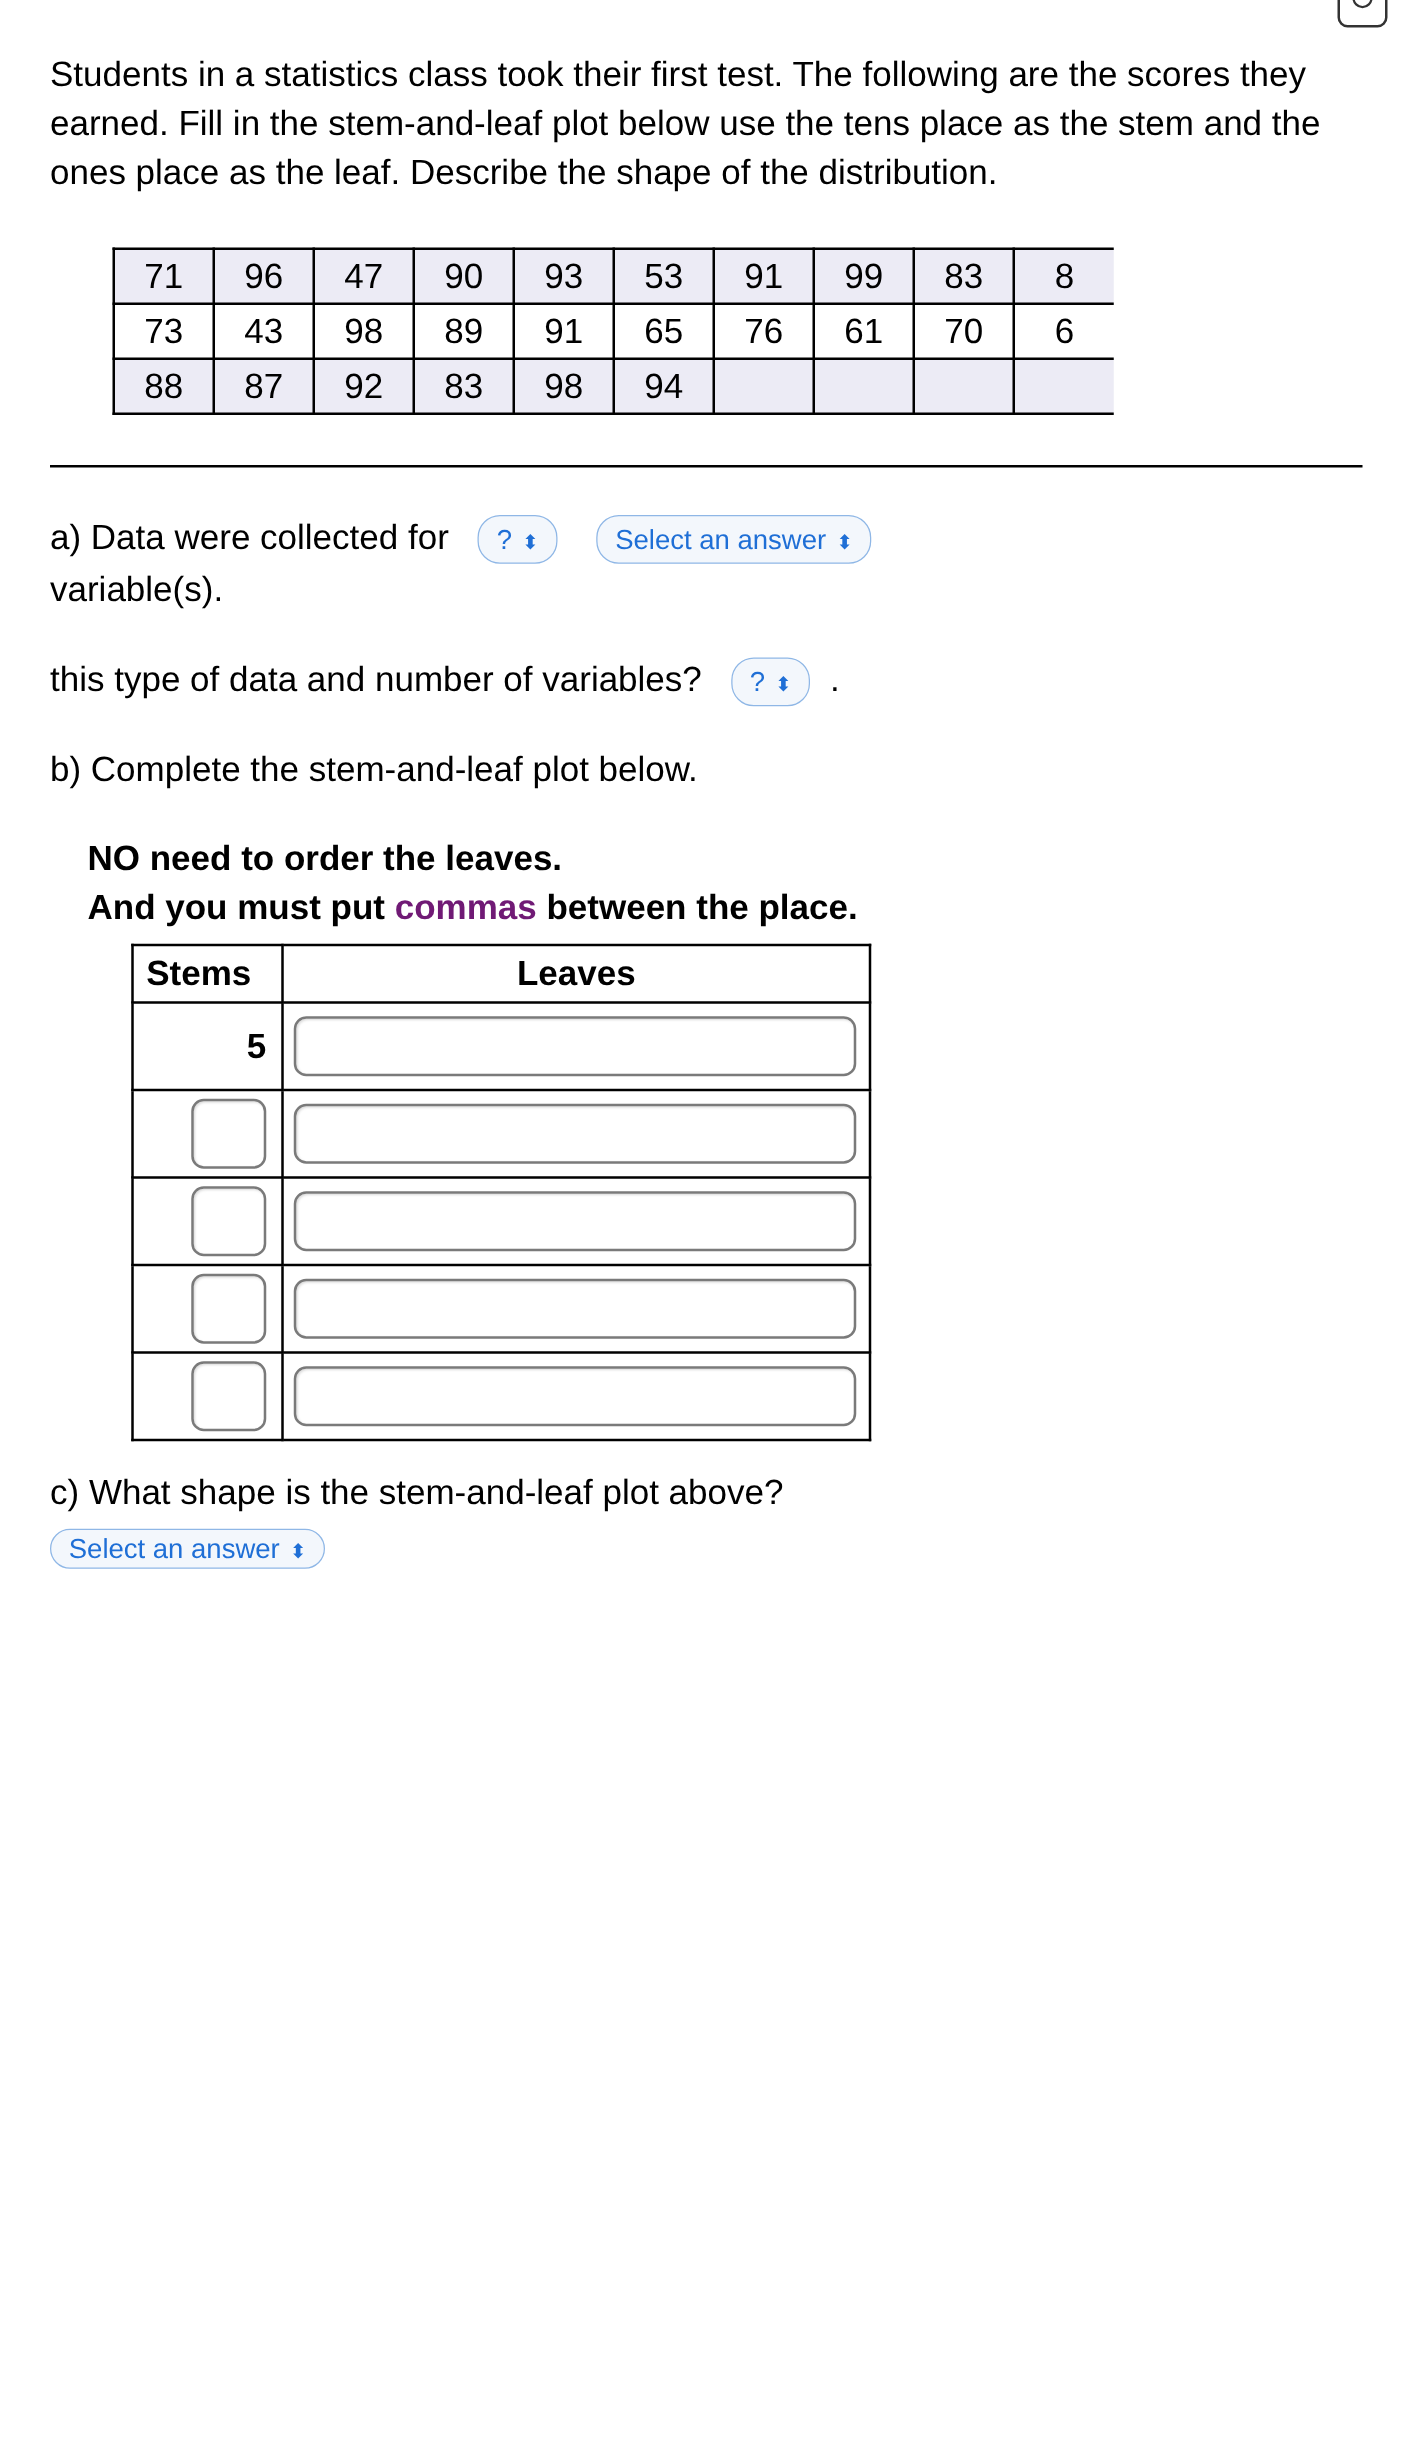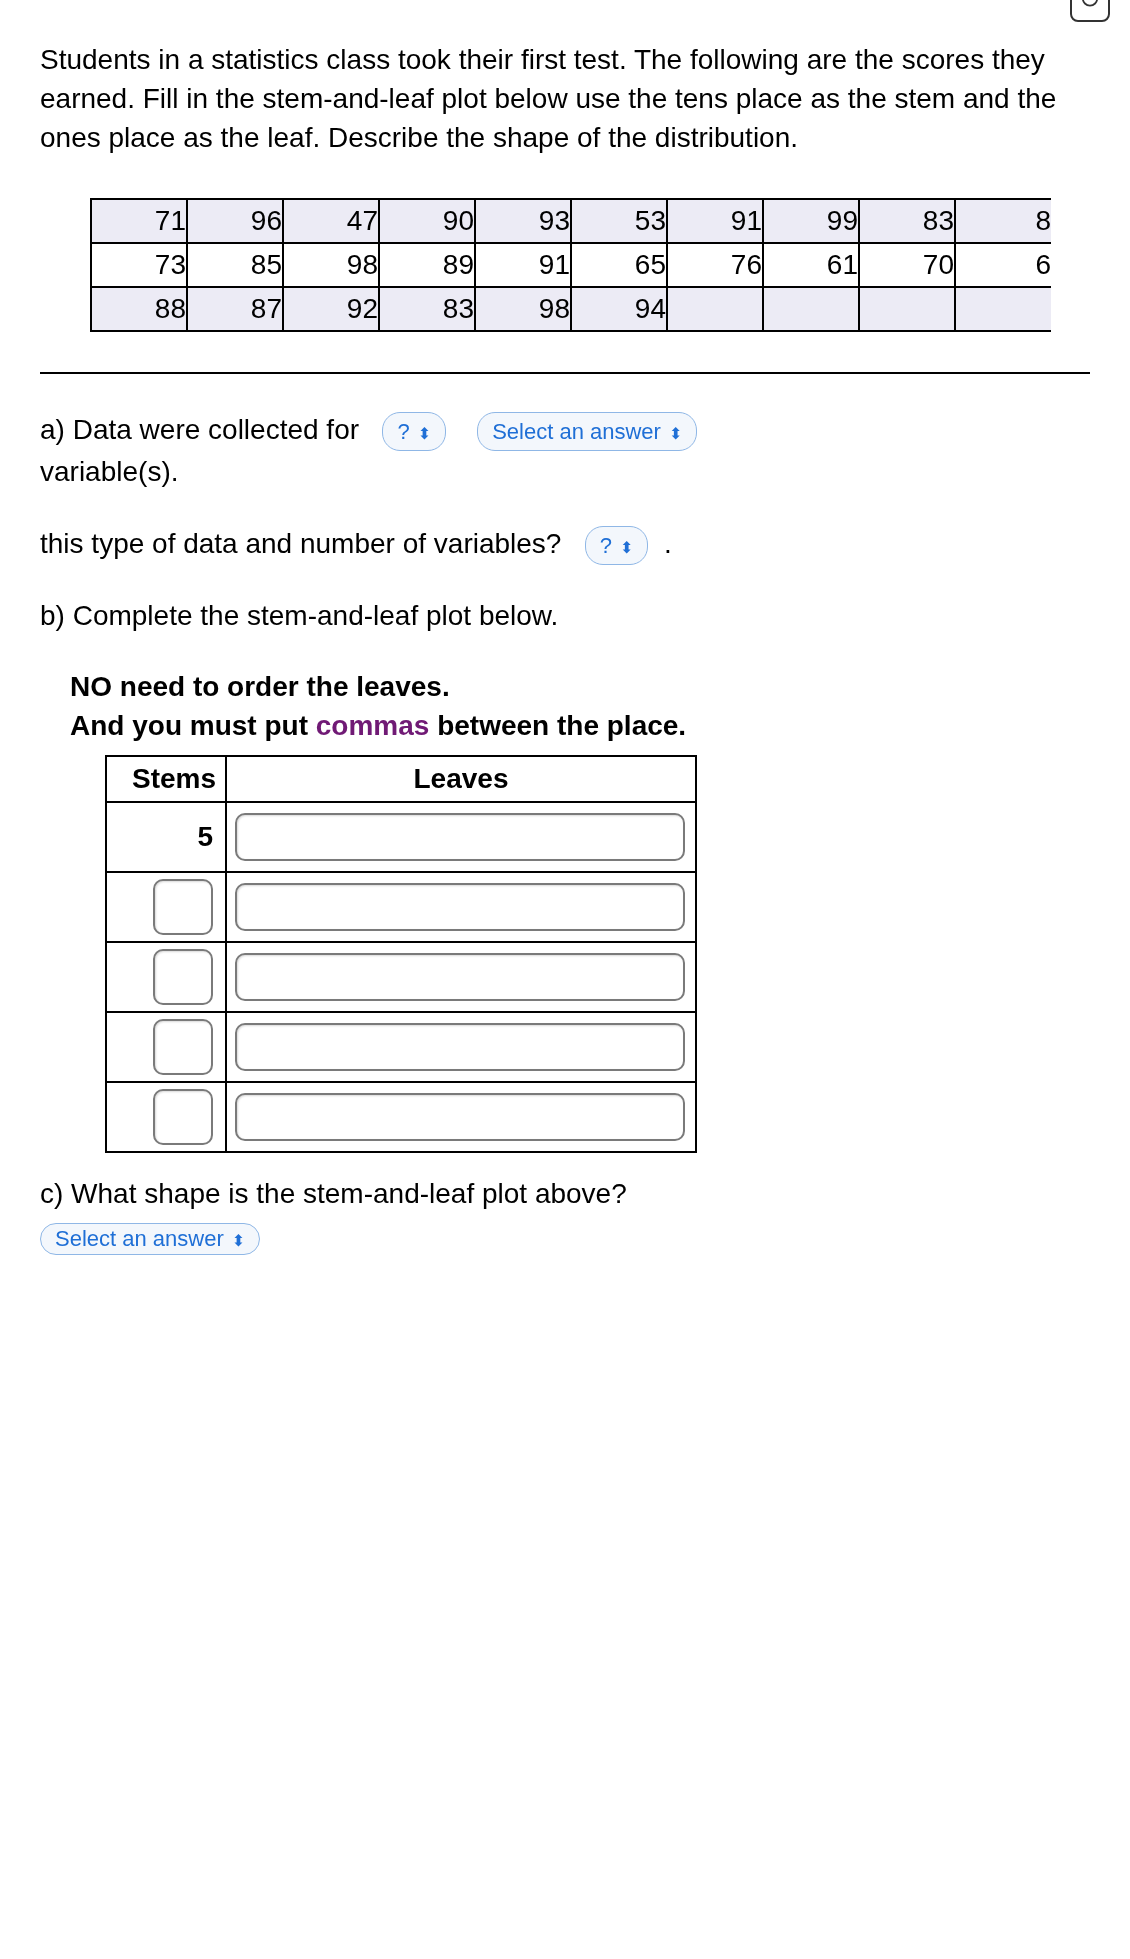--- a/index.html
+++ b/index.html
@@ -20,23 +20,23 @@
     line-height: 1.4;
     margin-bottom: 40px;
   }
   .data-table {
     border-collapse: collapse;
     margin-left: 50px;
     margin-bottom: 40px;
   }
   .data-table td {
     border: 2px solid #000;
-    width: 96px;
+    width: 80px;
     height: 44px;
-    text-align: right;
+    text-align: center;
     font-size: 28px;
     padding: 0;
   }
   .data-table tr:nth-child(odd) td { background: #ecebf5; }
   .data-table tr:nth-child(even) td { background: #fff; }
   hr.sep {
     border: none;
     border-top: 2px solid #000;
     margin: 0 0 35px 0;
   }
@@ -66,21 +66,21 @@
     border-collapse: collapse;
     margin-left: 65px;
     margin-top: 10px;
   }
   .stem-table th, .stem-table td {
     border: 2px solid #000;
     padding: 6px 8px;
     font-size: 28px;
     font-weight: bold;
   }
-  .stem-table th.stems-h { width: 120px; text-align: left; padding-left:25px;}
+  .stem-table th.stems-h { width: 120px; text-align: left; padding-left:10px;}
   .stem-table th.leaves-h { width: 470px; text-align: center; }
   .stem-table td.stem-cell { text-align: right; padding-right: 12px; vertical-align: middle; height: 70px;}
   .stem-table td.leaf-cell { text-align: left; vertical-align: middle; }
   .small-input {
     width: 60px;
     height: 56px;
     border: 2px solid #7a7a7a;
     border-radius: 10px;
     background: #fff;
     box-shadow: inset 1px 1px 2px rgba(0,0,0,0.15);
@@ -132,21 +132,21 @@
       <td>90</td>
       <td>93</td>
       <td>53</td>
       <td>91</td>
       <td>99</td>
       <td>83</td>
       <td style="border-right:none;">8</td>
     </tr>
     <tr>
       <td>73</td>
-      <td>85</td>
+      <td>43</td>
       <td>98</td>
       <td>89</td>
       <td>91</td>
       <td>65</td>
       <td>76</td>
       <td>61</td>
       <td>70</td>
       <td style="border-right:none;">6</td>
     </tr>
     <tr>

